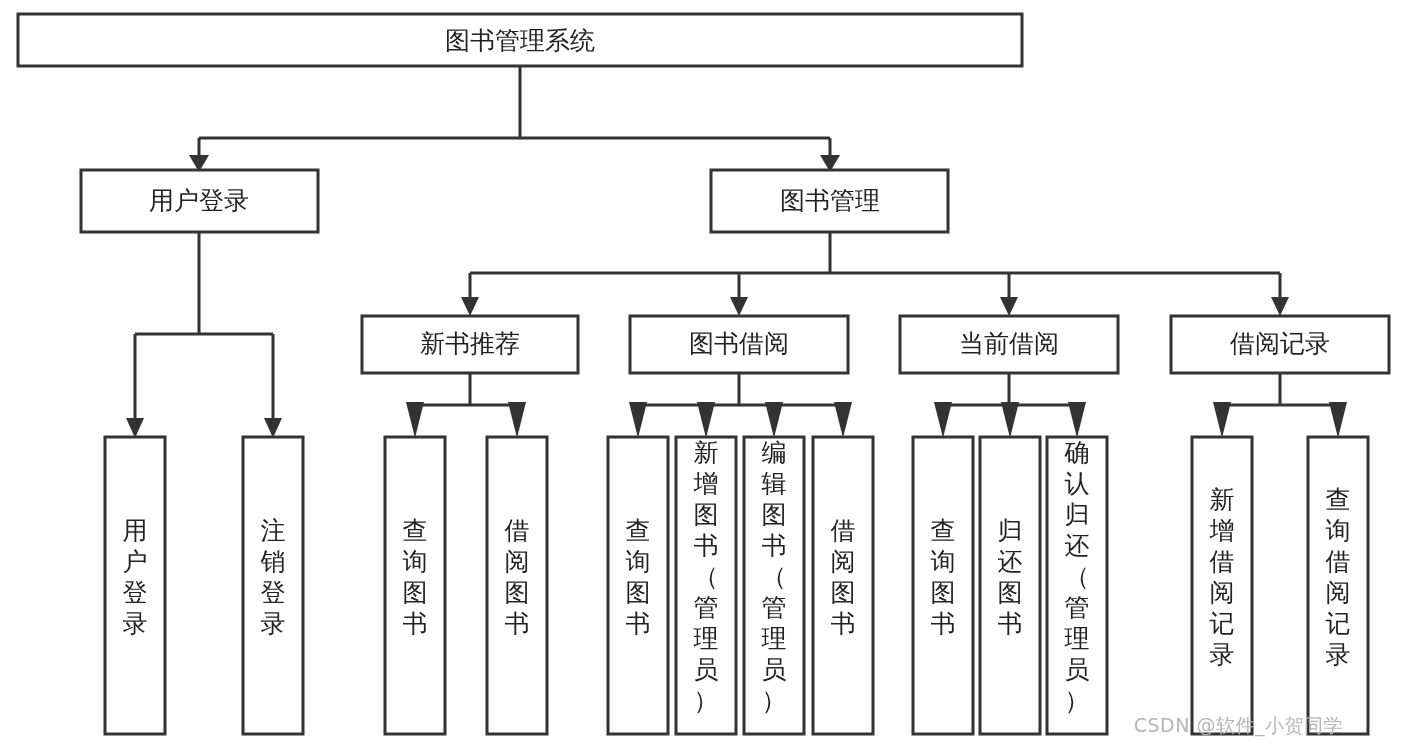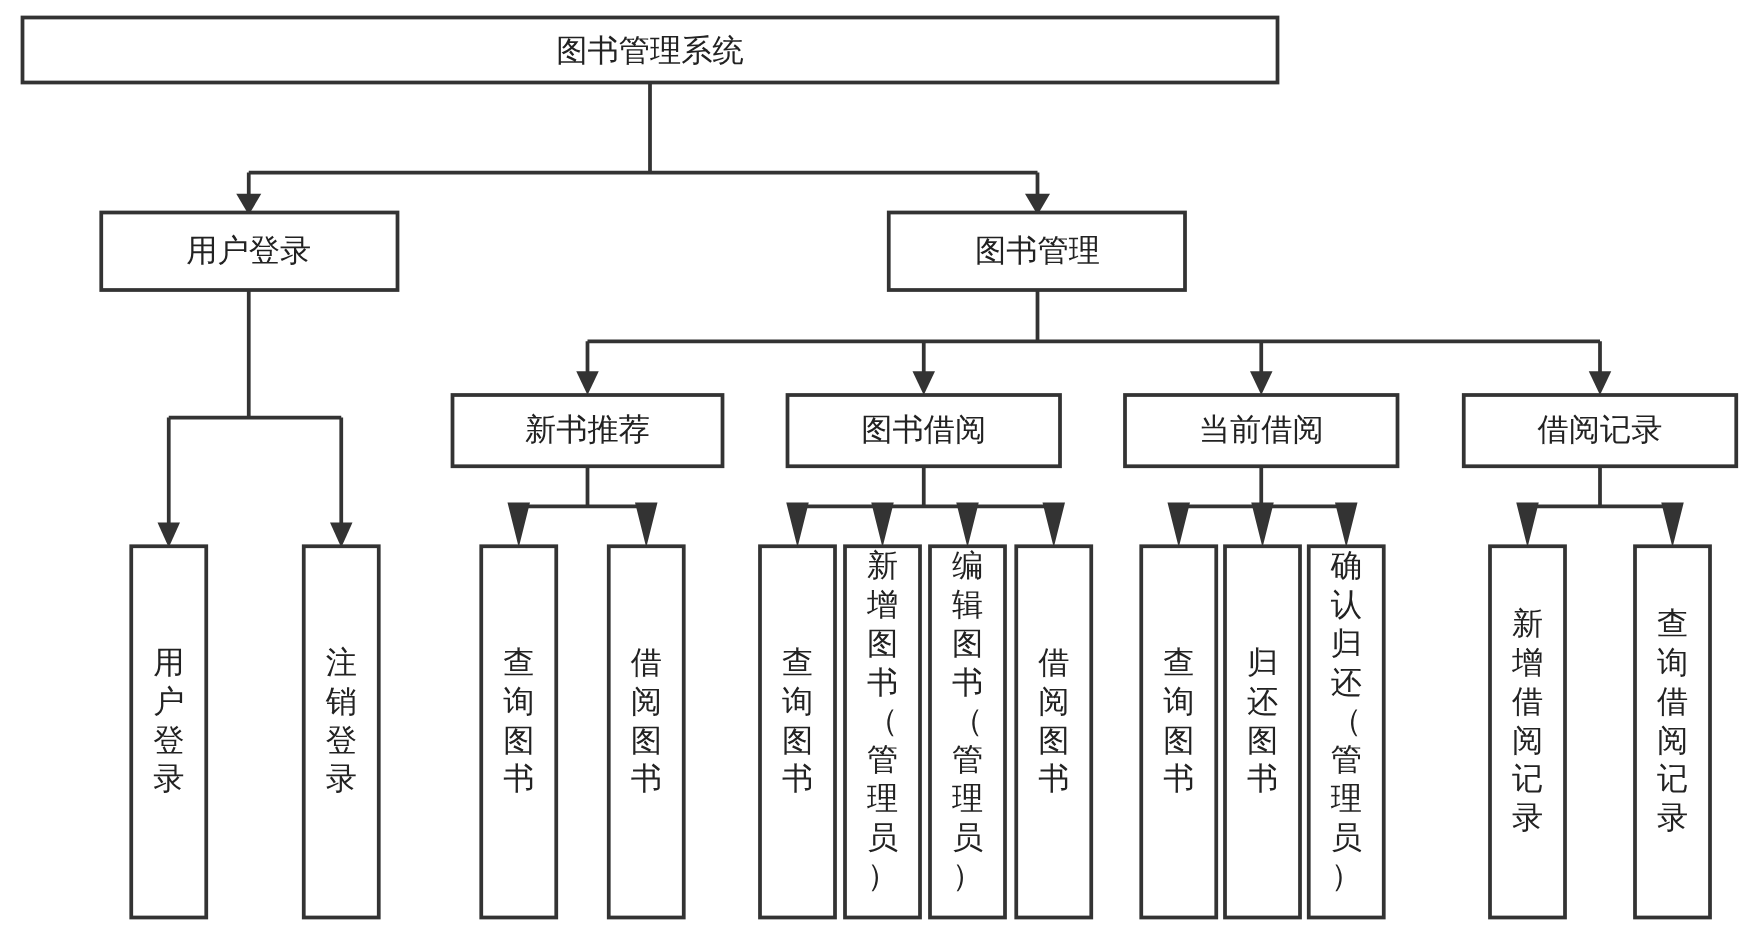--- a/index.html
+++ b/index.html
@@ -203,13 +203,14 @@
         <rect class="node-box" x="1192" y="437" width="60" height="297"></rect>
         <text class="node-label-v"><tspan x="1222" y="507.5">新</tspan><tspan x="1222" y="538.5">增</tspan><tspan x="1222" y="569.5">借</tspan><tspan x="1222" y="600.5">阅</tspan><tspan x="1222" y="631.5">记</tspan><tspan x="1222" y="662.5">录</tspan></text>
       </g>
       <g>
         <rect class="node-box" x="1308" y="437" width="60" height="297"></rect>
         <text class="node-label-v"><tspan x="1338" y="507.5">查</tspan><tspan x="1338" y="538.5">询</tspan><tspan x="1338" y="569.5">借</tspan><tspan x="1338" y="600.5">阅</tspan><tspan x="1338" y="631.5">记</tspan><tspan x="1338" y="662.5">录</tspan></text>
       </g>
     </g>
   </svg>
 
+  <div class="watermark">CSDN @软件_小贺同学</div>
 </div>
 
 </body></html>

